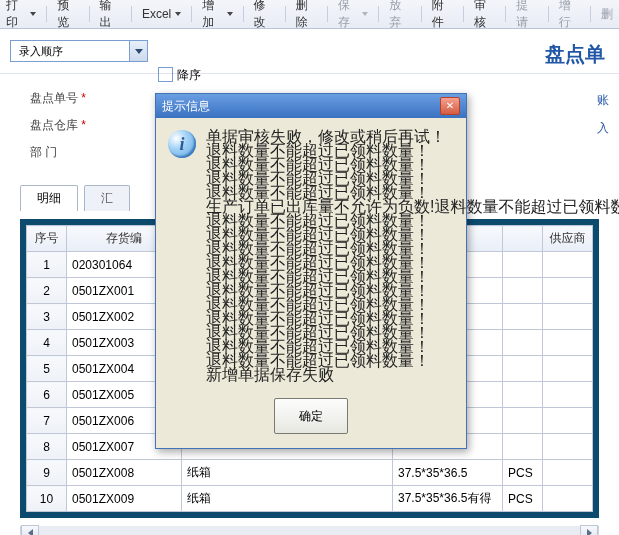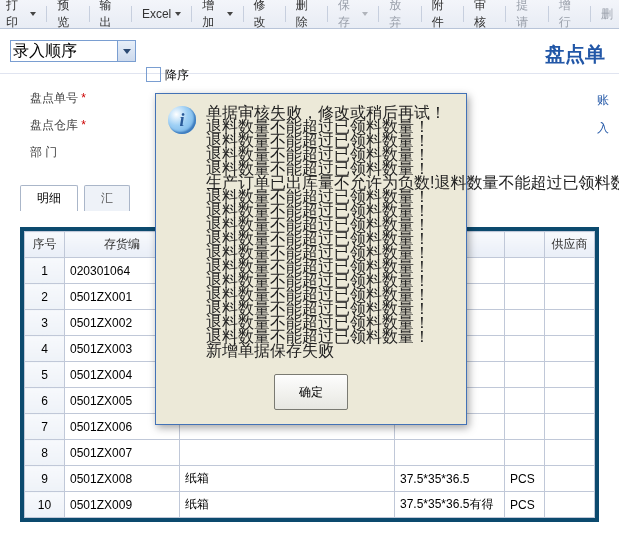--- a/index.html
+++ b/index.html
@@ -55,23 +55,23 @@
     border-bottom: 1px solid #e0e4f0;
     position: relative;
     height: 28px;
   }
   .sel-like {
     width: 120px;
     height: 20px;
     border: 1px solid #7a9ed1;
     position: relative;
     background: #fff;
-    padding: 0 2px;
+    padding: 0 8px;
     line-height: 20px;
-    font-size: 16px;
+    font-size: 11px;
   }
   .sel-arrow {
     position: absolute;
     right: 0; top: 0;
     width: 17px; height: 20px;
     background: linear-gradient(#e7eff9,#cddaed);
     border-left: 1px solid #7a9ed1;
     display: flex;
     align-items: center;
     justify-content: center;
@@ -132,22 +132,22 @@
     font-size: 12px;
     border-radius: 2px 2px 0 0;
     position: relative;
     z-index: 2;
   }
   .tab.inactive {
     background: #eef2f8;
     color: #555;
   }
   .grid-wrap {
-    margin: 16px 20px;
-    border: 4px solid #0c4a6e;
+    margin: 8px 20px;
+    border: 6px solid #0c4a6e;
   }
   table.grid {
     border-collapse: collapse;
     width: 100%;
     table-layout: fixed;
   }
   table.grid th, table.grid td {
     border: 1px solid #c0c8d8;
     font-size: 12px;
     padding: 3px 5px;
@@ -445,20 +445,24 @@
         </tr>
       </tbody>
   </table>
 </div>
 <div class="scroll-bar">
   <div class="scroll-left"></div>
   <div class="scroll-right"></div>
 </div>
 
 <div class="modal">
+  <div class="modal-title">
+    <span>提示信息</span>
+    <span class="close-btn">✕</span>
+  </div>
   <div class="modal-body">
     <div class="info-icon">i</div>
     <div class="msg-lines" id="msg-lines">单据审核失败，修改或稍后再试！
 退料数量不能超过已领料数量！
 退料数量不能超过已领料数量！
 退料数量不能超过已领料数量！
 退料数量不能超过已领料数量！
 生产订单已出库量不允许为负数!退料数量不能超过已领料数量！
 退料数量不能超过已领料数量！
 退料数量不能超过已领料数量！

